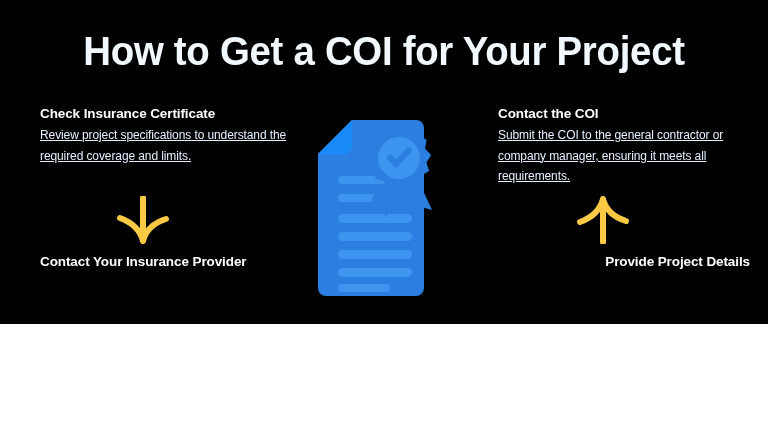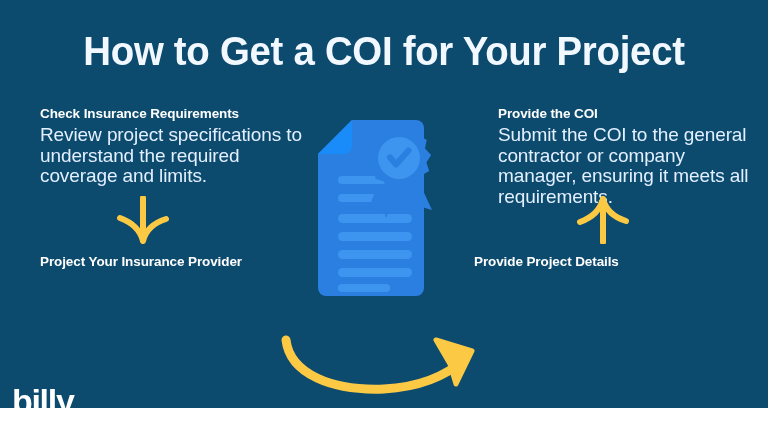--- a/index.html
+++ b/index.html
@@ -3,23 +3,23 @@
 <meta charset="utf-8">
 <style>
   html, body {
     margin: 0;
     padding: 0;
     background: #ffffff;
   }
   #infographic {
     position: relative;
     width: 768px;
-    height: 408px;
+    height: 324px;
     overflow: hidden;
-    background: #0c4a6e;
+    background: #000000;
     font-family: "Liberation Sans", sans-serif;
     -webkit-font-smoothing: antialiased;
   }
 
   
   #title {
     position: absolute;
     left: 0;
     top: 28px;
     width: 768px;
@@ -41,30 +41,31 @@
   .step-title {
     color: #ffffff;
     font-size: 13.5px;
     font-weight: 700;
     line-height: 20px;
     letter-spacing: -0.1px;
     margin-bottom: 1px;
   }
   .step-body {
     color: #e3f0ff;
-    font-size: 19px;
+    font-size: 12px;
     font-weight: 400;
     line-height: 20.5px;
     letter-spacing: -0.1px;
+    text-decoration: underline;
   }
 
   #step-1 { left: 40px;  top: 104px; }
   #step-2 { left: 40px;  top: 252px; }
   #step-3 { left: 498px; top: 104px; width: 252px; }
-  #step-4 { left: 474px; top: 252px; width: 252px; }
+  #step-4 { left: 498px; top: 252px; width: 252px; text-align: right; }
 
   
   #doc-icon {
     position: absolute;
     left: 316px;
     top: 118px;
     width: 136px;
     height: 182px;
   }
 
@@ -87,30 +88,30 @@
   }
 </style>
 </head>
 <body>
 
 <div id="infographic">
 
   <div id="title">How to Get a COI for Your Project</div>
 
   <div class="step" id="step-1">
-    <div class="step-title">Check Insurance Requirements</div>
+    <div class="step-title">Check Insurance Certificate</div>
     <div class="step-body">Review project specifications to understand the required coverage and limits.</div>
   </div>
 
   <div class="step" id="step-2">
-    <div class="step-title">Project Your Insurance Provider</div>
+    <div class="step-title">Contact Your Insurance Provider</div>
   </div>
 
   <div class="step" id="step-3">
-    <div class="step-title">Provide the COI</div>
+    <div class="step-title">Contact the COI</div>
     <div class="step-body">Submit the COI to the general contractor or company manager, ensuring it meets all requirements.</div>
   </div>
 
   <div class="step" id="step-4">
     <div class="step-title">Provide Project Details</div>
   </div>
 
   <svg id="doc-icon" viewBox="0 0 136 182">
 
     <path d="M36 2 H100 a8 8 0 0 1 8 8 V170 a8 8 0 0 1 -8 8 H10 a8 8 0 0 1 -8 -8 V36 Z" fill="#2b7fe0"></path>

